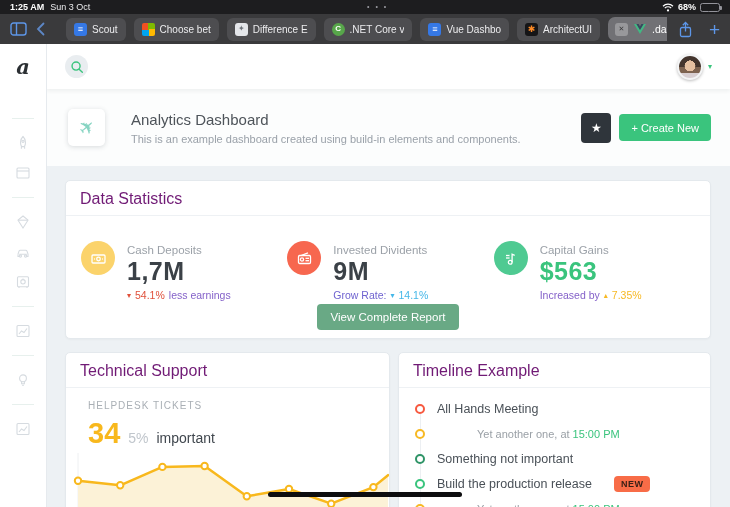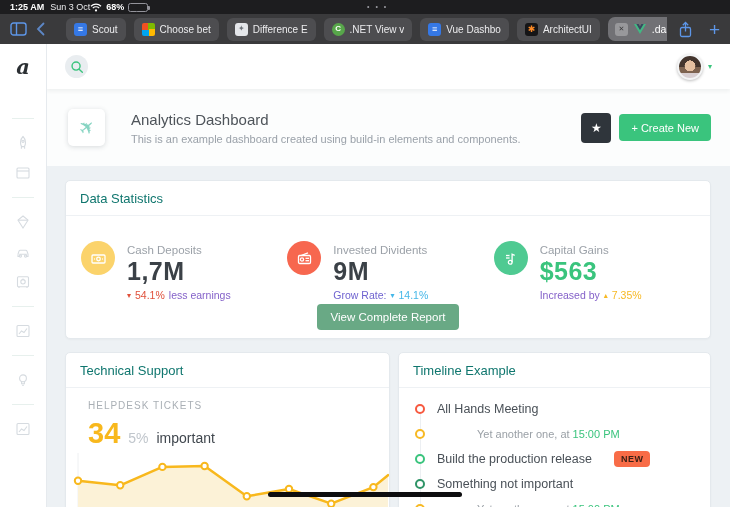--- a/index.html
+++ b/index.html
@@ -2,21 +2,21 @@
 <html><head>
 <meta charset="utf-8">
 <style>
   * { margin:0; padding:0; box-sizing:border-box; }
   html,body { background:#000; }
   body { font-family:"Liberation Sans", sans-serif; }
   #screen { position:relative; width:730px; height:507px; overflow:hidden; background:#edf1f4; }
 
   
   .status-bar { position:absolute; top:0; left:0; right:0; height:14px; background:#1d1d1f;
-    display:flex; align-items:center; justify-content:flex-start; padding:0 10px; z-index:50; }
+    display:flex; align-items:center; justify-content:space-between; padding:0 10px; z-index:50; }
   .sb-left { display:flex; gap:6px; align-items:center; color:#fff; font-size:9px; font-weight:700; }
   .sb-date { font-weight:400; color:#e9e9eb; }
   .sb-dots { position:absolute; left:50%; transform:translateX(2px); color:#9a9aa0; font-size:7px; letter-spacing:2px; top:3px; }
   .sb-right { display:flex; gap:4px; align-items:center; color:#fff; font-size:9px; font-weight:700; }
   .battery { position:relative; width:20px; height:9px; border:1px solid #93939a; border-radius:2.5px; padding:1px; }
   .battery::after { content:""; position:absolute; right:-3px; top:2.5px; width:2px; height:3.5px; background:#93939a; border-radius:0 1px 1px 0; }
   .battery-fill { height:100%; width:68%; background:#34c759; border-radius:1px; }
   .bolt { position:absolute; left:5px; top:0.5px; }
 
   
@@ -72,21 +72,21 @@
   .title-text .t2 { font-size:11px; color:#9aa1a9; }
   .title-actions { margin-left:auto; display:flex; gap:8px; align-items:center; }
   .star-btn { width:30px; height:30px; background:#2f353b; border-radius:4px; color:#fff; font-size:12px;
     display:flex; align-items:center; justify-content:center; cursor:pointer; }
   .create-btn { height:27px; padding:0 12px; border-radius:4px; color:#fff; font-size:11px; border:none;
     display:flex; align-items:center; cursor:pointer; }
 
   
   .card { background:#fff; border:1px solid #e4e9ed; border-radius:5px; box-shadow:0 1px 2px rgba(0,0,0,.03); }
   .card-header { height:35px; line-height:35px; padding:0 14px; border-bottom:1px solid #eef1f4;
-    font-size:13px; color:#0f766e; }
+    font-size:16px; color:#701a75; }
   .stats-card { margin:14px 19px 0 18px; height:159px; }
   .stats-body { display:grid; grid-template-columns:1fr 1fr 1fr; padding:8px 10px 0 15px; height:78px; }
   .widget { display:flex; }
   .w-circle { width:34px; height:34px; border-radius:50%; flex:0 0 auto; margin:17px 12px 0 0;
     display:flex; align-items:center; justify-content:center; }
   .w-circle svg { stroke:#fff; fill:none; stroke-width:1.3; }
   .w-label { font-size:11.5px; color:#9ba1a8; margin-top:20px; }
   .w-value { font-size:25px; font-weight:700; color:#3b4147; line-height:30px; letter-spacing:.5px; }
   .w-sub { font-size:10.5px; margin-top:3px; display:flex; gap:4px; align-items:center; }
   .w-arrow { font-size:8px; }
@@ -166,21 +166,21 @@
       <span class="tab">
         <span class="favicon fav-ms"></span>
         <span class="lbl">Choose bet</span>
       </span>
       <span class="tab">
         <span class="favicon fav-gray">✦</span>
         <span class="lbl">Difference E</span>
       </span>
       <span class="tab">
         <span class="favicon fav-net">C</span>
-        <span class="lbl">.NET View v</span>
+        <span class="lbl">.NET Core v</span>
       </span>
       <span class="tab">
         <span class="favicon fav-blue">≡</span>
         <span class="lbl">Vue Dashbo</span>
       </span>
       <span class="tab">
         <span class="favicon fav-arch">✱</span>
         <span class="lbl">ArchitectUI</span>
       </span>
 
@@ -412,31 +412,31 @@
             <span class="tl-dot" style="border-color: rgb(247, 89, 63);"></span>
             <span class="tl-text">All Hands Meeting</span>
           </div>
 
           <div class="tl-row">
             <span class="tl-dot" style="border-color: rgb(247, 185, 36);"></span>
             <span class="tl-muted"><span>Yet another one, at</span><span class="tl-time">15:00 PM</span></span>
           </div>
 
           <div class="tl-row">
+            <span class="tl-dot" style="border-color: rgb(47, 148, 103);"></span>
+            <span class="tl-text">Something not important</span>
+          </div>
+
+          <div class="tl-row">
             <span class="tl-dot" style="border-color: rgb(58, 196, 125);"></span>
             <span class="tl-text">Build the production release</span>
             <span class="tl-badge" style="background: rgb(248, 108, 71);">NEW</span>
           </div>
 
           <div class="tl-row">
-            <span class="tl-dot" style="border-color: rgb(47, 148, 103);"></span>
-            <span class="tl-text">Something not important</span>
-          </div>
-
-          <div class="tl-row">
             <span class="tl-dot" style="border-color: rgb(247, 185, 36);"></span>
             <span class="tl-muted"><span>Yet another one, at</span><span class="tl-time">15:00 PM</span></span>
           </div>
 
         </div>
       </div>
 
     </div>
   </div>
 

